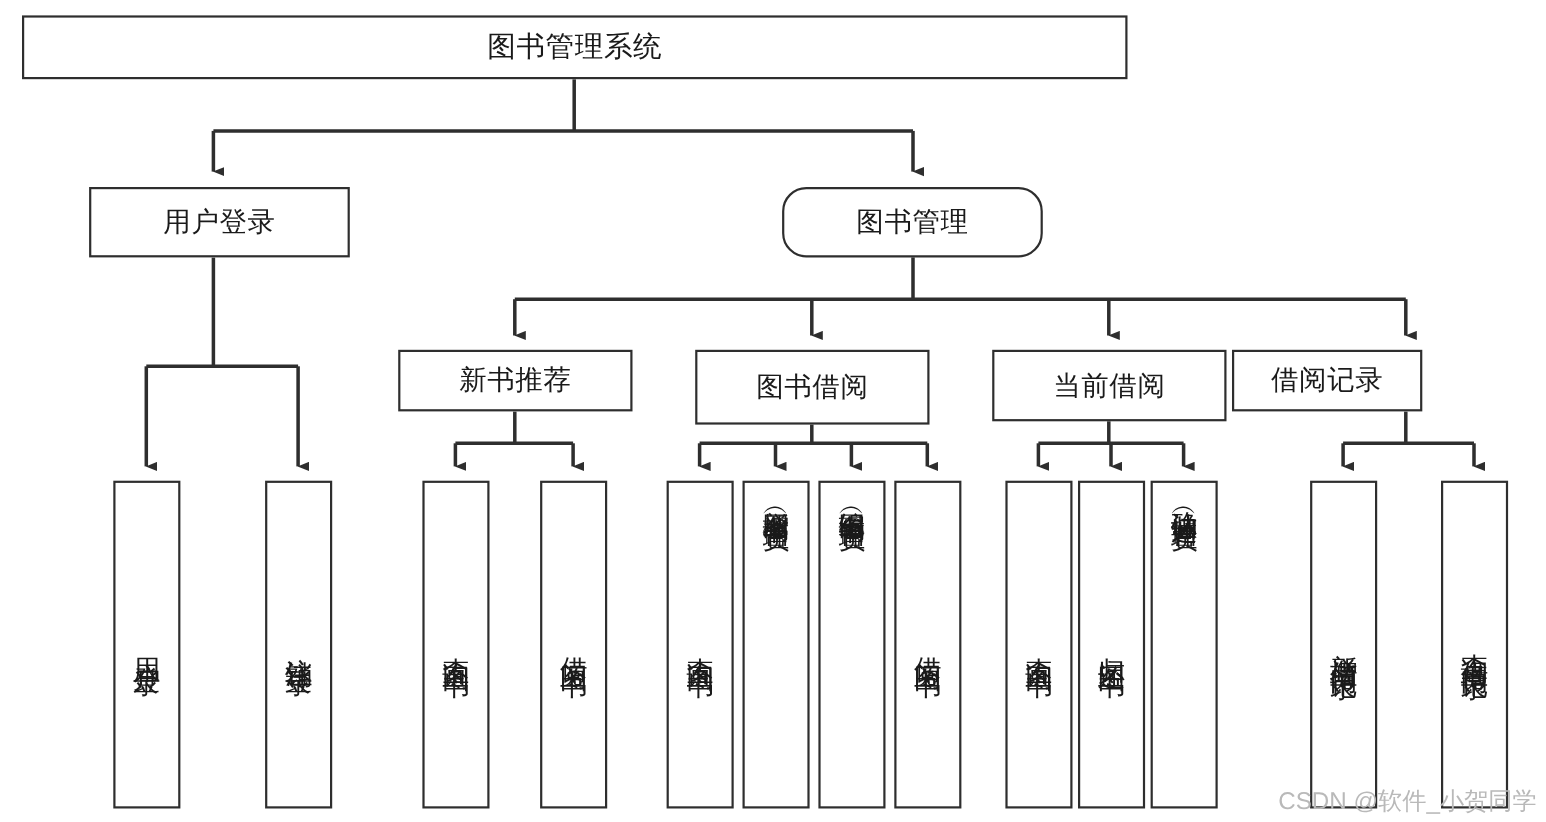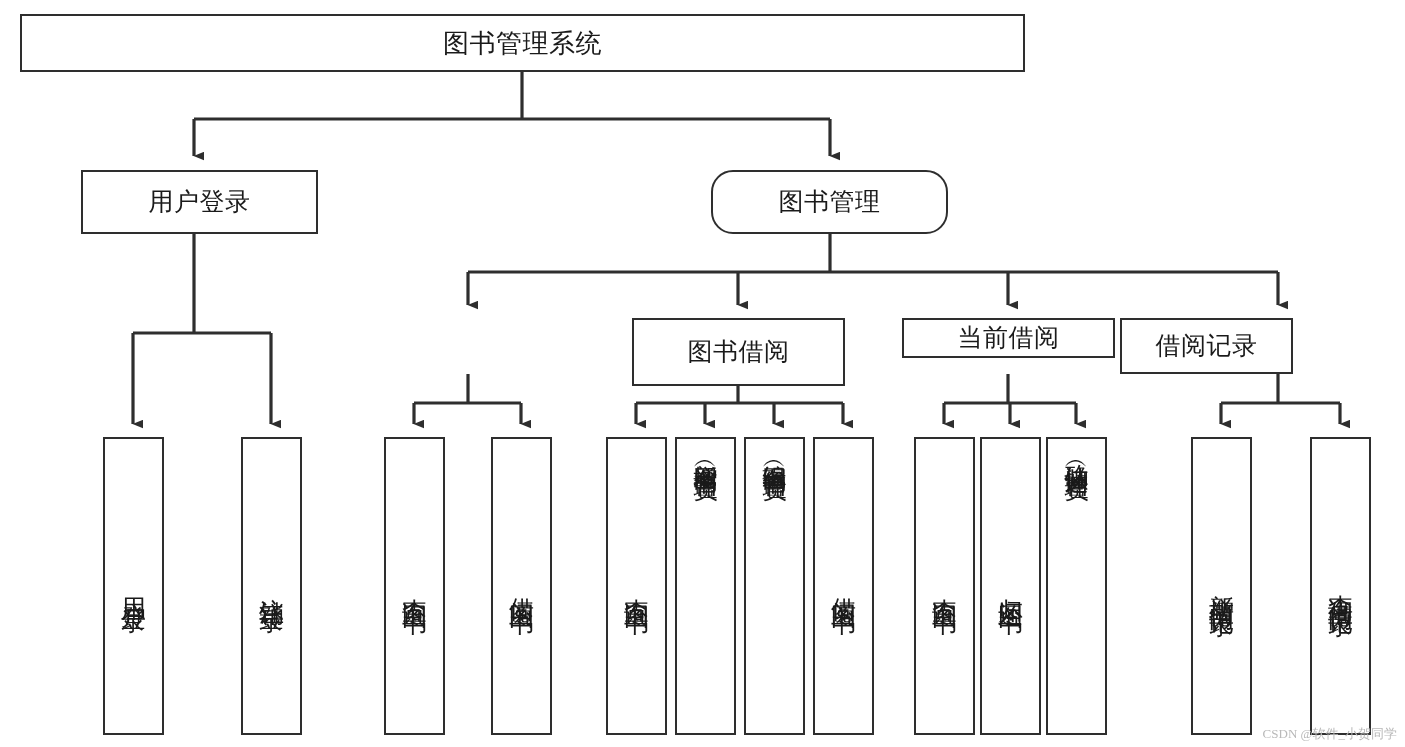--- a/index.html
+++ b/index.html
@@ -69,23 +69,23 @@
   }
   
   .node-v.center {
     align-items: center;
     padding-top: 0;
   }
   #watermark {
     position: absolute;
     right: 8px;
     bottom: 4px;
-    font-size: 13px;
+    font-size: 22px;
     color: #b9b9b9;
-    font-family: Liberation Serif, serif;
+    font-family: Liberation Sans, sans-serif;
     white-space: nowrap;
     pointer-events: none;
     user-select: none;
   }
 </style>
 </head>
 <body>
 
 <div id="diagram-root">
 
@@ -145,24 +145,27 @@
     <span class="node-label">图书管理系统</span>
   </div>
 
   <div class="node-box node-h" style="left:81px; top:170px; width:237px; height:64px;">
     <span class="node-label">用户登录</span>
   </div>
   <div class="node-box node-h" style="left:711px; top:170px; width:237px; height:64px;border-radius:22px;">
     <span class="node-label">图书管理</span>
   </div>
 
+  <div class="node-box node-h" style="left:362px; top:318px; width:213px; height:56px;">
+    <span class="node-label">新书推荐</span>
+  </div>
   <div class="node-box node-h" style="left:632px; top:318px; width:213px; height:68px;">
     <span class="node-label">图书借阅</span>
   </div>
-  <div class="node-box node-h" style="left:902px; top:318px; width:213px; height:40px;justify-content:center;">
+  <div class="node-box node-h" style="left:902px; top:318px; width:213px; height:65px;justify-content:center;">
     <span class="node-label">当前借阅</span>
   </div>
   <div class="node-box node-h" style="left:1120px; top:318px; width:173px; height:56px;">
     <span class="node-label">借阅记录</span>
   </div>
 
   <div class="node-box node-v center" style="left:103px; top:437px; width:61px; height:298px;">
     <span class="node-label">用户登录</span>
   </div>
   <div class="node-box node-v center" style="left:241px; top:437px; width:61px; height:298px;">

